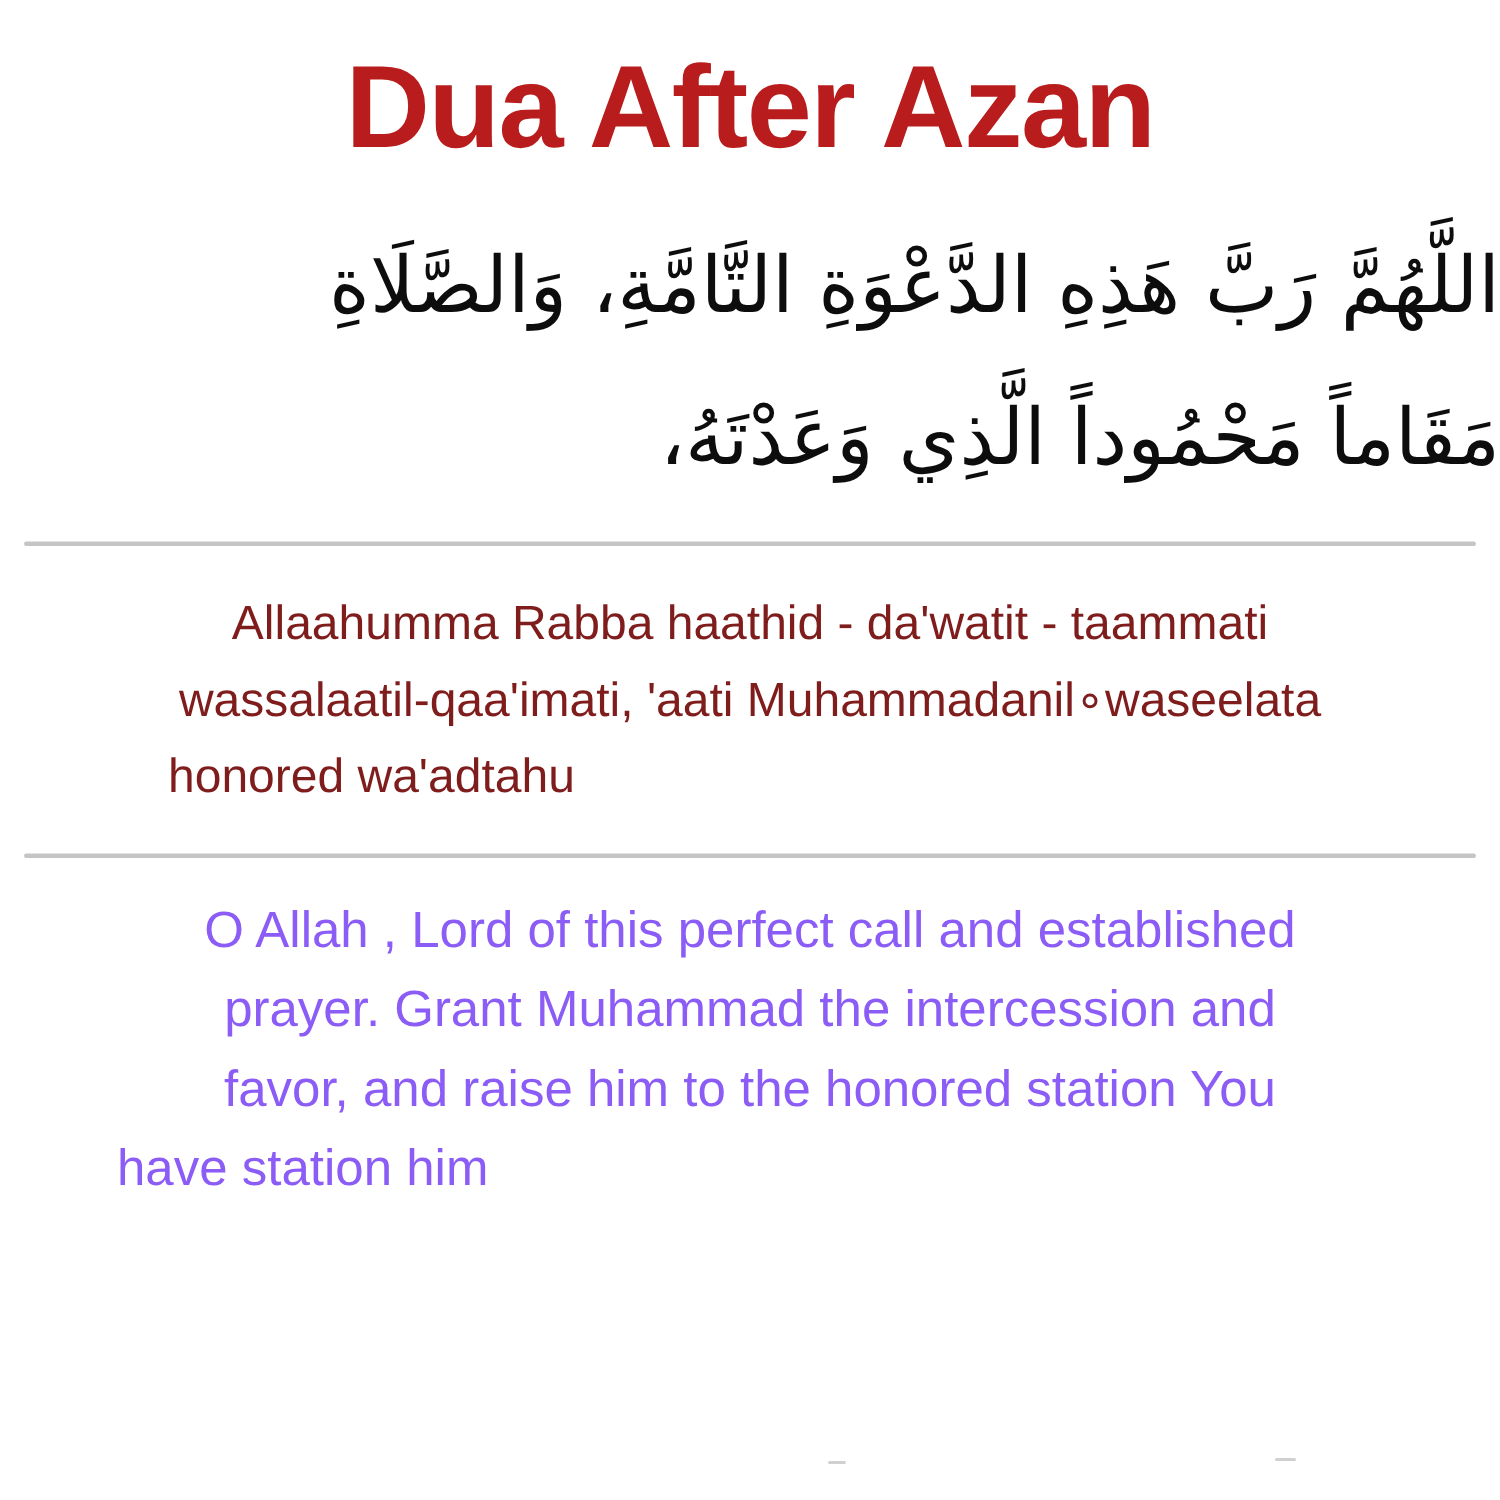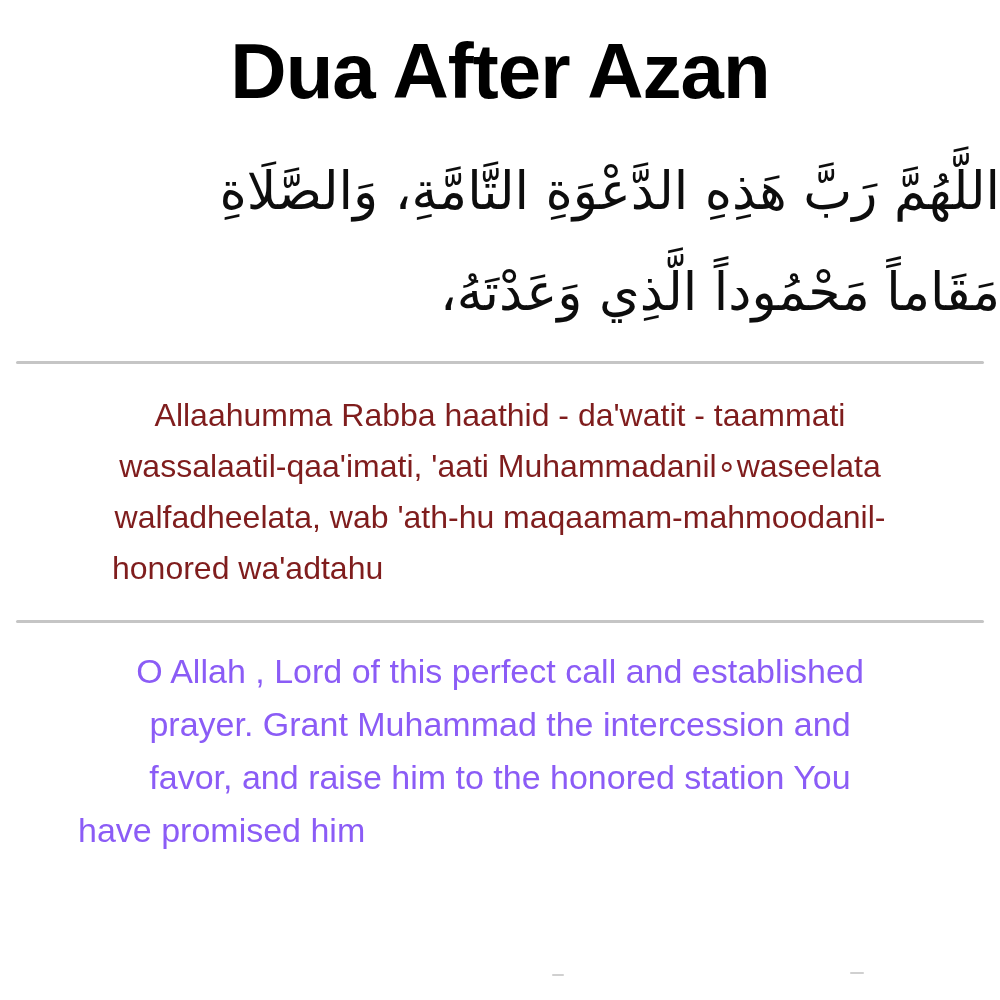--- a/index.html
+++ b/index.html
@@ -16,21 +16,21 @@
     font-family: "Liberation Sans", sans-serif;
     color: #1a1a1a;
   }
   .title {
     margin: 0;
     padding-top: 26px;
     text-align: center;
     font-size: 78px;
     font-weight: 700;
     letter-spacing: -1px;
-    color: #000000;
+    color: #b91c1c;
     font-family: "Liberation Sans", sans-serif;
   }
   .arabic-block {
     margin-top: 24px;
     direction: rtl;
     text-align: right;
     font-family: "DejaVu Sans", sans-serif;
     color: #0d0d0d;
   }
   .ar-line {
@@ -95,29 +95,28 @@
   <div class="arabic-block" dir="rtl" lang="ar">
     <div class="ar-line">اللَّهُمَّ رَبَّ هَذِهِ الدَّعْوَةِ التَّامَّةِ، وَالصَّلَاةِ</div>
     <div class="ar-line">مَقَاماً مَحْمُوداً الَّذِي وَعَدْتَهُ،</div>
   </div>
 
   <div class="divider divider-top"></div>
 
   <div class="translit-block" lang="en">
     <div class="tr-line">Allaahumma Rabba haathid - da'watit - taammati</div>
     <div class="tr-line">wassalaatil-qaa'imati, 'aati Muhammadanil∘waseelata</div>
-    <div class="tr-line">walfadheelata, wab 'ath-hu maqaamam-mahmoodanil-</div>
     <div class="tr-line tr-last">honored wa'adtahu</div>
   </div>
 
   <div class="divider divider-bottom"></div>
 
   <div class="translation-block" lang="en">
     <div class="en-line">O Allah , Lord of this perfect call and established</div>
     <div class="en-line">prayer. Grant Muhammad the intercession and</div>
     <div class="en-line">favor, and raise him to the honored station You</div>
-    <div class="en-line en-last">have promised him</div>
+    <div class="en-line en-last">have station him</div>
   </div>
 
   <div class="artifact-dash d1"></div>
   <div class="artifact-dash d2"></div>
 
 </div>
 
 </body></html>

